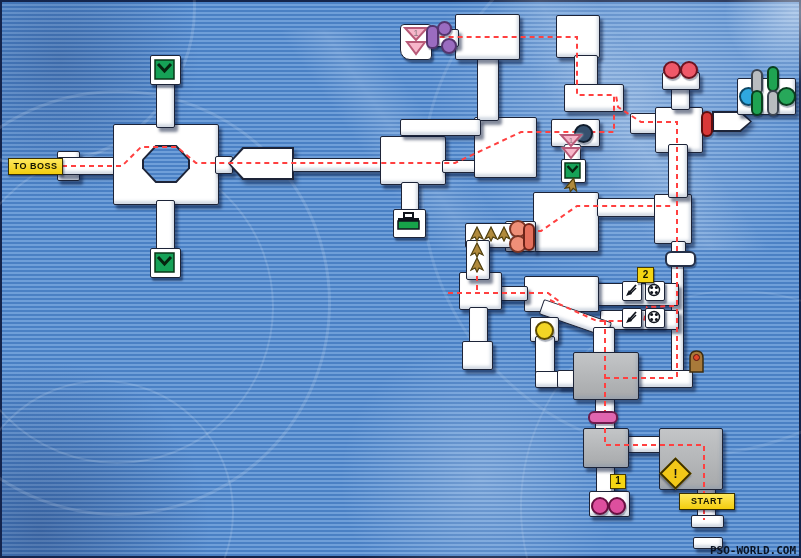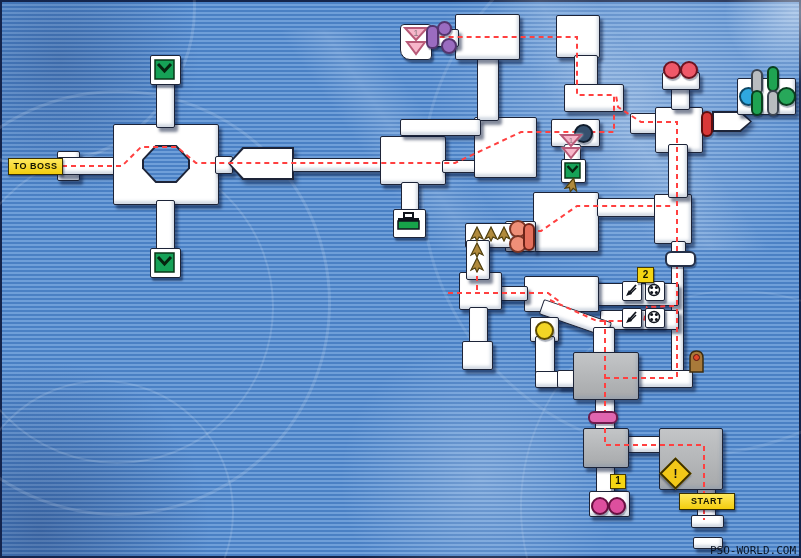--- a/index.html
+++ b/index.html
@@ -37,21 +37,21 @@
        font-weight:bold;font-size:10px;line-height:13px;text-align:center;z-index:45;
        box-shadow:1px 2px 1px rgba(8,22,55,.4);}
   .lbl{position:absolute;background:linear-gradient(180deg,#ffe95e,#f2cd0e);border:1px solid #3a3000;
        color:#141400;font-weight:bold;font-size:9px;text-align:center;z-index:50;
        box-shadow:1px 2px 2px rgba(8,22,55,.5);letter-spacing:.5px;}
   .diamond{position:absolute;width:19px;height:19px;transform:rotate(45deg);background:#f2c818;
        border:2px solid #3c3000;z-index:45;box-shadow:1px 2px 2px rgba(8,22,55,.4);}
   .diamond span{position:absolute;inset:0;transform:rotate(-45deg);display:flex;align-items:center;
        justify-content:center;font-weight:bold;font-size:12px;color:#111;}
   #wm{position:absolute;right:5px;bottom:1px;font-family:"DejaVu Sans Mono",monospace;
-       font-weight:normal;font-size:11px;color:#0a1322;z-index:60;letter-spacing:0;}
+       font-weight:bold;font-size:11px;color:#0a1322;z-index:60;letter-spacing:0;}
 </style>
 </head>
 <body>
 
 <div id="map">
 
   <div id="glow"></div>
   <div class="ring" style="left:-95px;top:90px;width:420px;height:420px;"></div>
   <div class="ring" style="left:-40px;top:150px;width:310px;height:310px;border-width:2px;"></div>
   <div class="ring" style="left:-120px;top:-150px;width:310px;height:310px;"></div>

